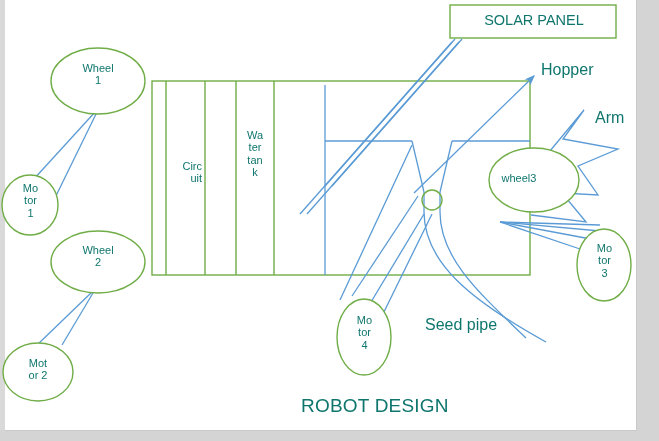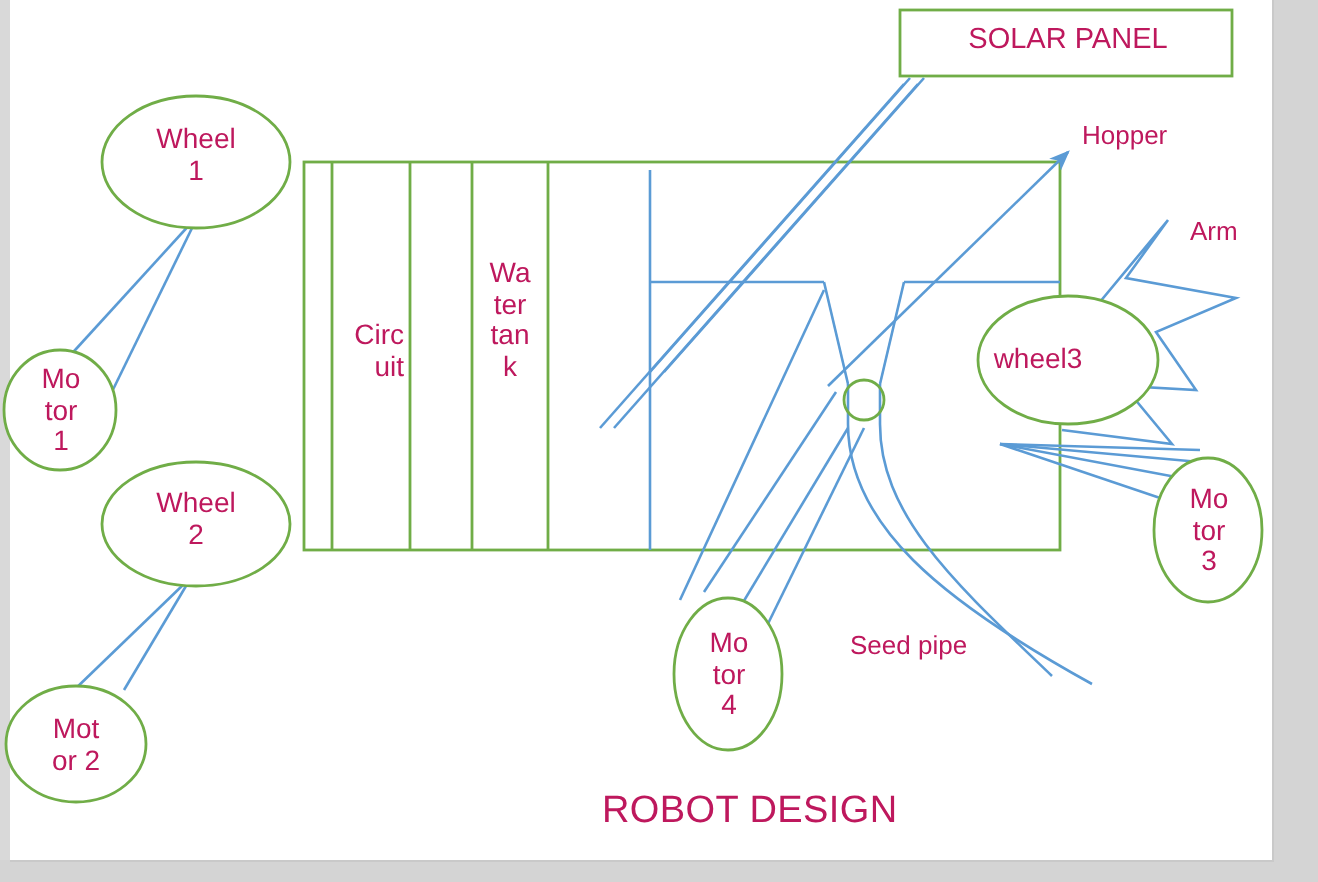--- a/index.html
+++ b/index.html
@@ -53,30 +53,30 @@
   svg.layer {
     position: absolute;
     left: 0;
     top: 0;
     width: 659px;
     height: 441px;
     overflow: visible;
   }
   .lbl {
     position: absolute;
-    color: #be185d;
+    color: #0f766e;
     white-space: pre;
     line-height: 1.12;
     text-align: center;
   }
   .node-text {
-    font-size: 14px;
+    font-size: 11px;
   }
   .big-text {
-    font-size: 13px;
+    font-size: 16px;
   }
   .mid-text {
     font-size: 14.5px;
   }
   .title-text {
     font-size: 19px;
     letter-spacing: 0.2px;
   }
 </style>
 </head>

